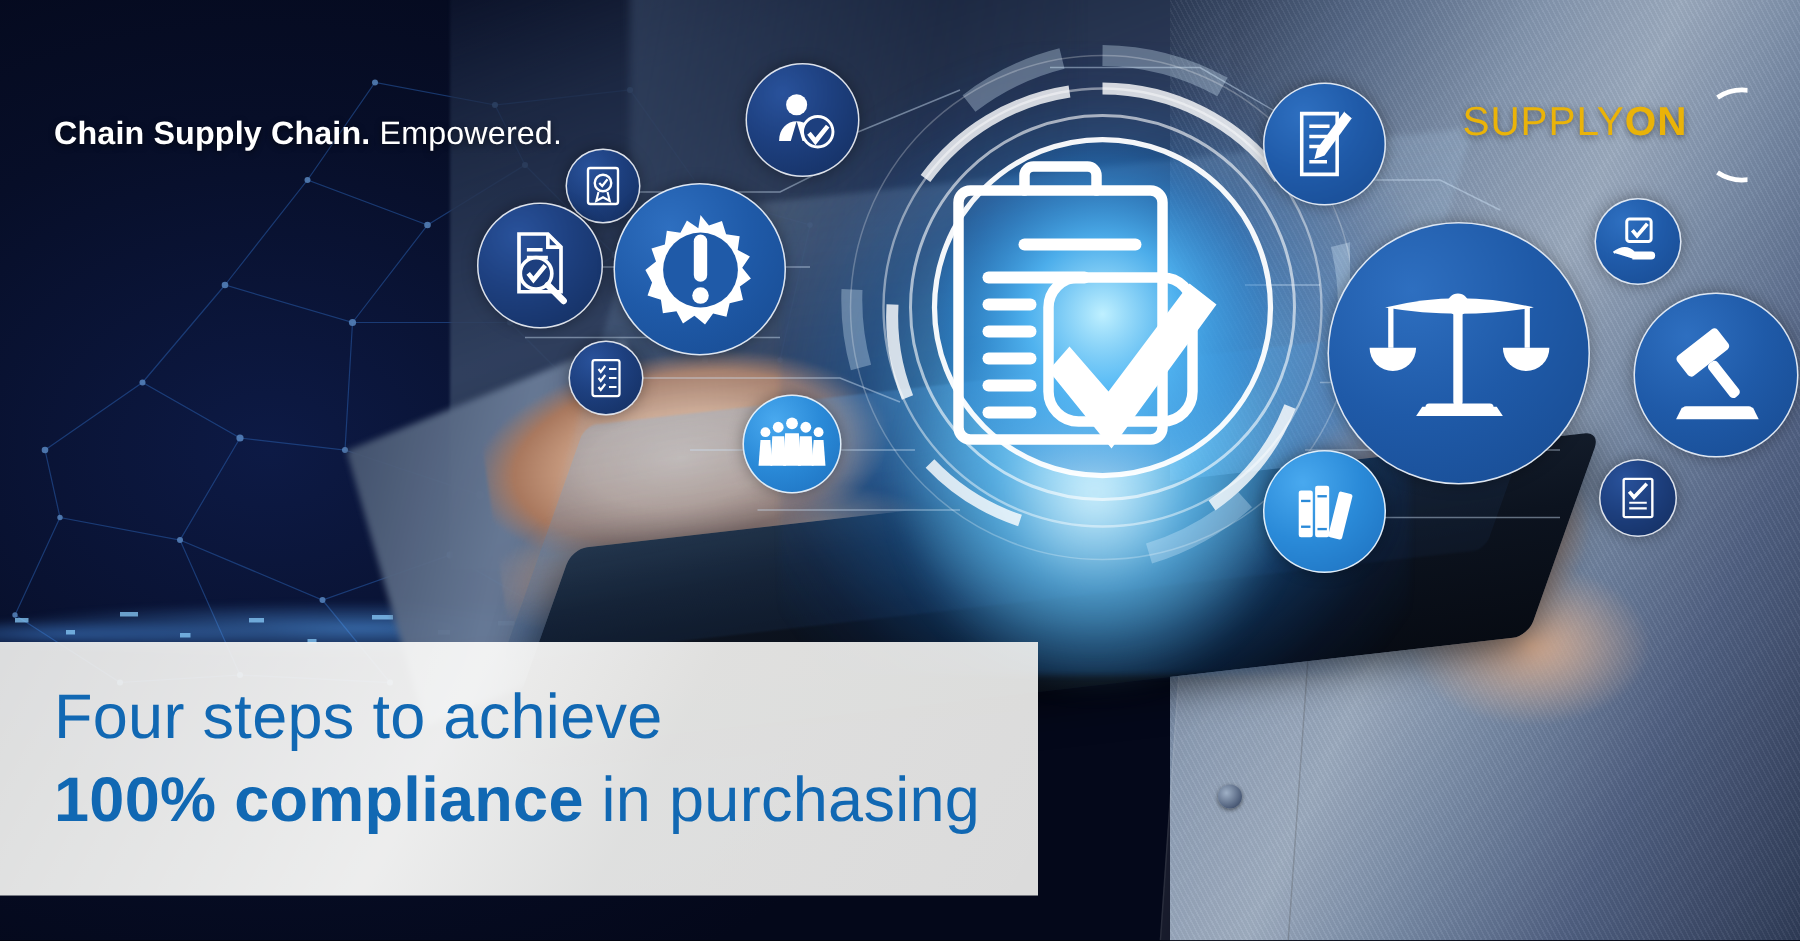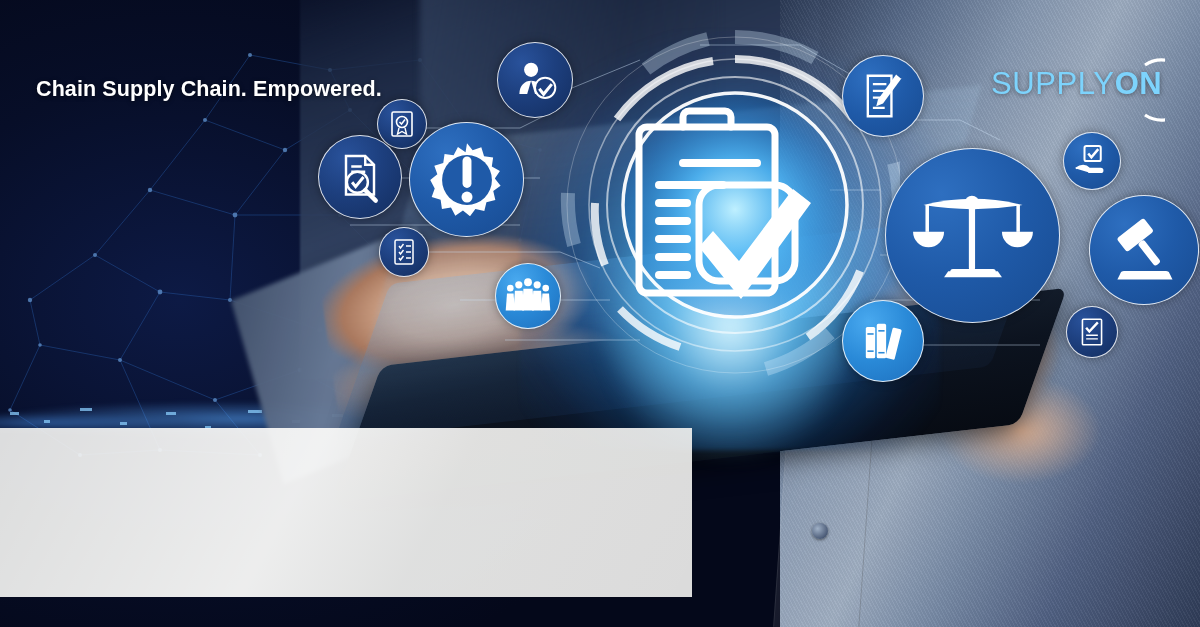--- a/index.html
+++ b/index.html
@@ -150,27 +150,27 @@
   .wires{ position:absolute; inset:0; pointer-events:none; }
 
   
   .tagline{
     position:absolute; left:36px; top:77px;
     font-size:21.5px; letter-spacing:.1px; color:#ffffff;
     white-space:nowrap;
     text-shadow:0 1px 4px rgba(0,0,0,.55);
   }
   .tagline .b{ font-weight:bold; }
-  .tagline .n{ font-weight:bold;text-align:right; }
+  .tagline .n{ font-weight:normal;text-align:right; }
 
   
   .logo{ position:absolute; left:975px; top:60px; height:52px; }
   .logo-text{
-    position:absolute; left:16px; top:6px;
-    font-size:31px; letter-spacing:.6px; color:#7dd3fc; white-space:nowrap;
+    position:absolute; left:0; top:6px;
+    font-size:27px; letter-spacing:.6px; color:#eab308; white-space:nowrap;
     text-shadow:0 1px 5px rgba(0,0,0,.45);
   }
   .logo-text .lt{ font-weight:300; }
   .logo-text .hv{ font-weight:bold; }
   .logo-ring{
     position:absolute; left:120px; top:-5px; width:70px; height:70px;
   }
 
   
   .panel{
@@ -513,15 +513,19 @@
       <span class="lt">SUPPLY</span><span class="hv">ON</span>
     </div>
     <svg class="logo-ring" viewBox="0 0 70 70">
       <path d="M50 10 a30 30 0 1 1 0 50" fill="none" stroke="#ffffff" stroke-width="3.2" stroke-linecap="butt"></path>
       <path d="M50 10 a30 30 0 0 0 0 50" fill="none" stroke="#ffffff" stroke-width="3.2" stroke-linecap="butt" opacity="0"></path>
     </svg>
   </div>
 
   <div class="panel">
     <div class="panel-sheen"></div>
+    <div class="headline">
+      <div class="hl1">Four steps to achieve</div>
+      <div class="hl2"><span class="bold">100% compliance</span> <span>in purchasing</span></div>
+    </div>
   </div>
 
 </div>
 
 </body></html>

